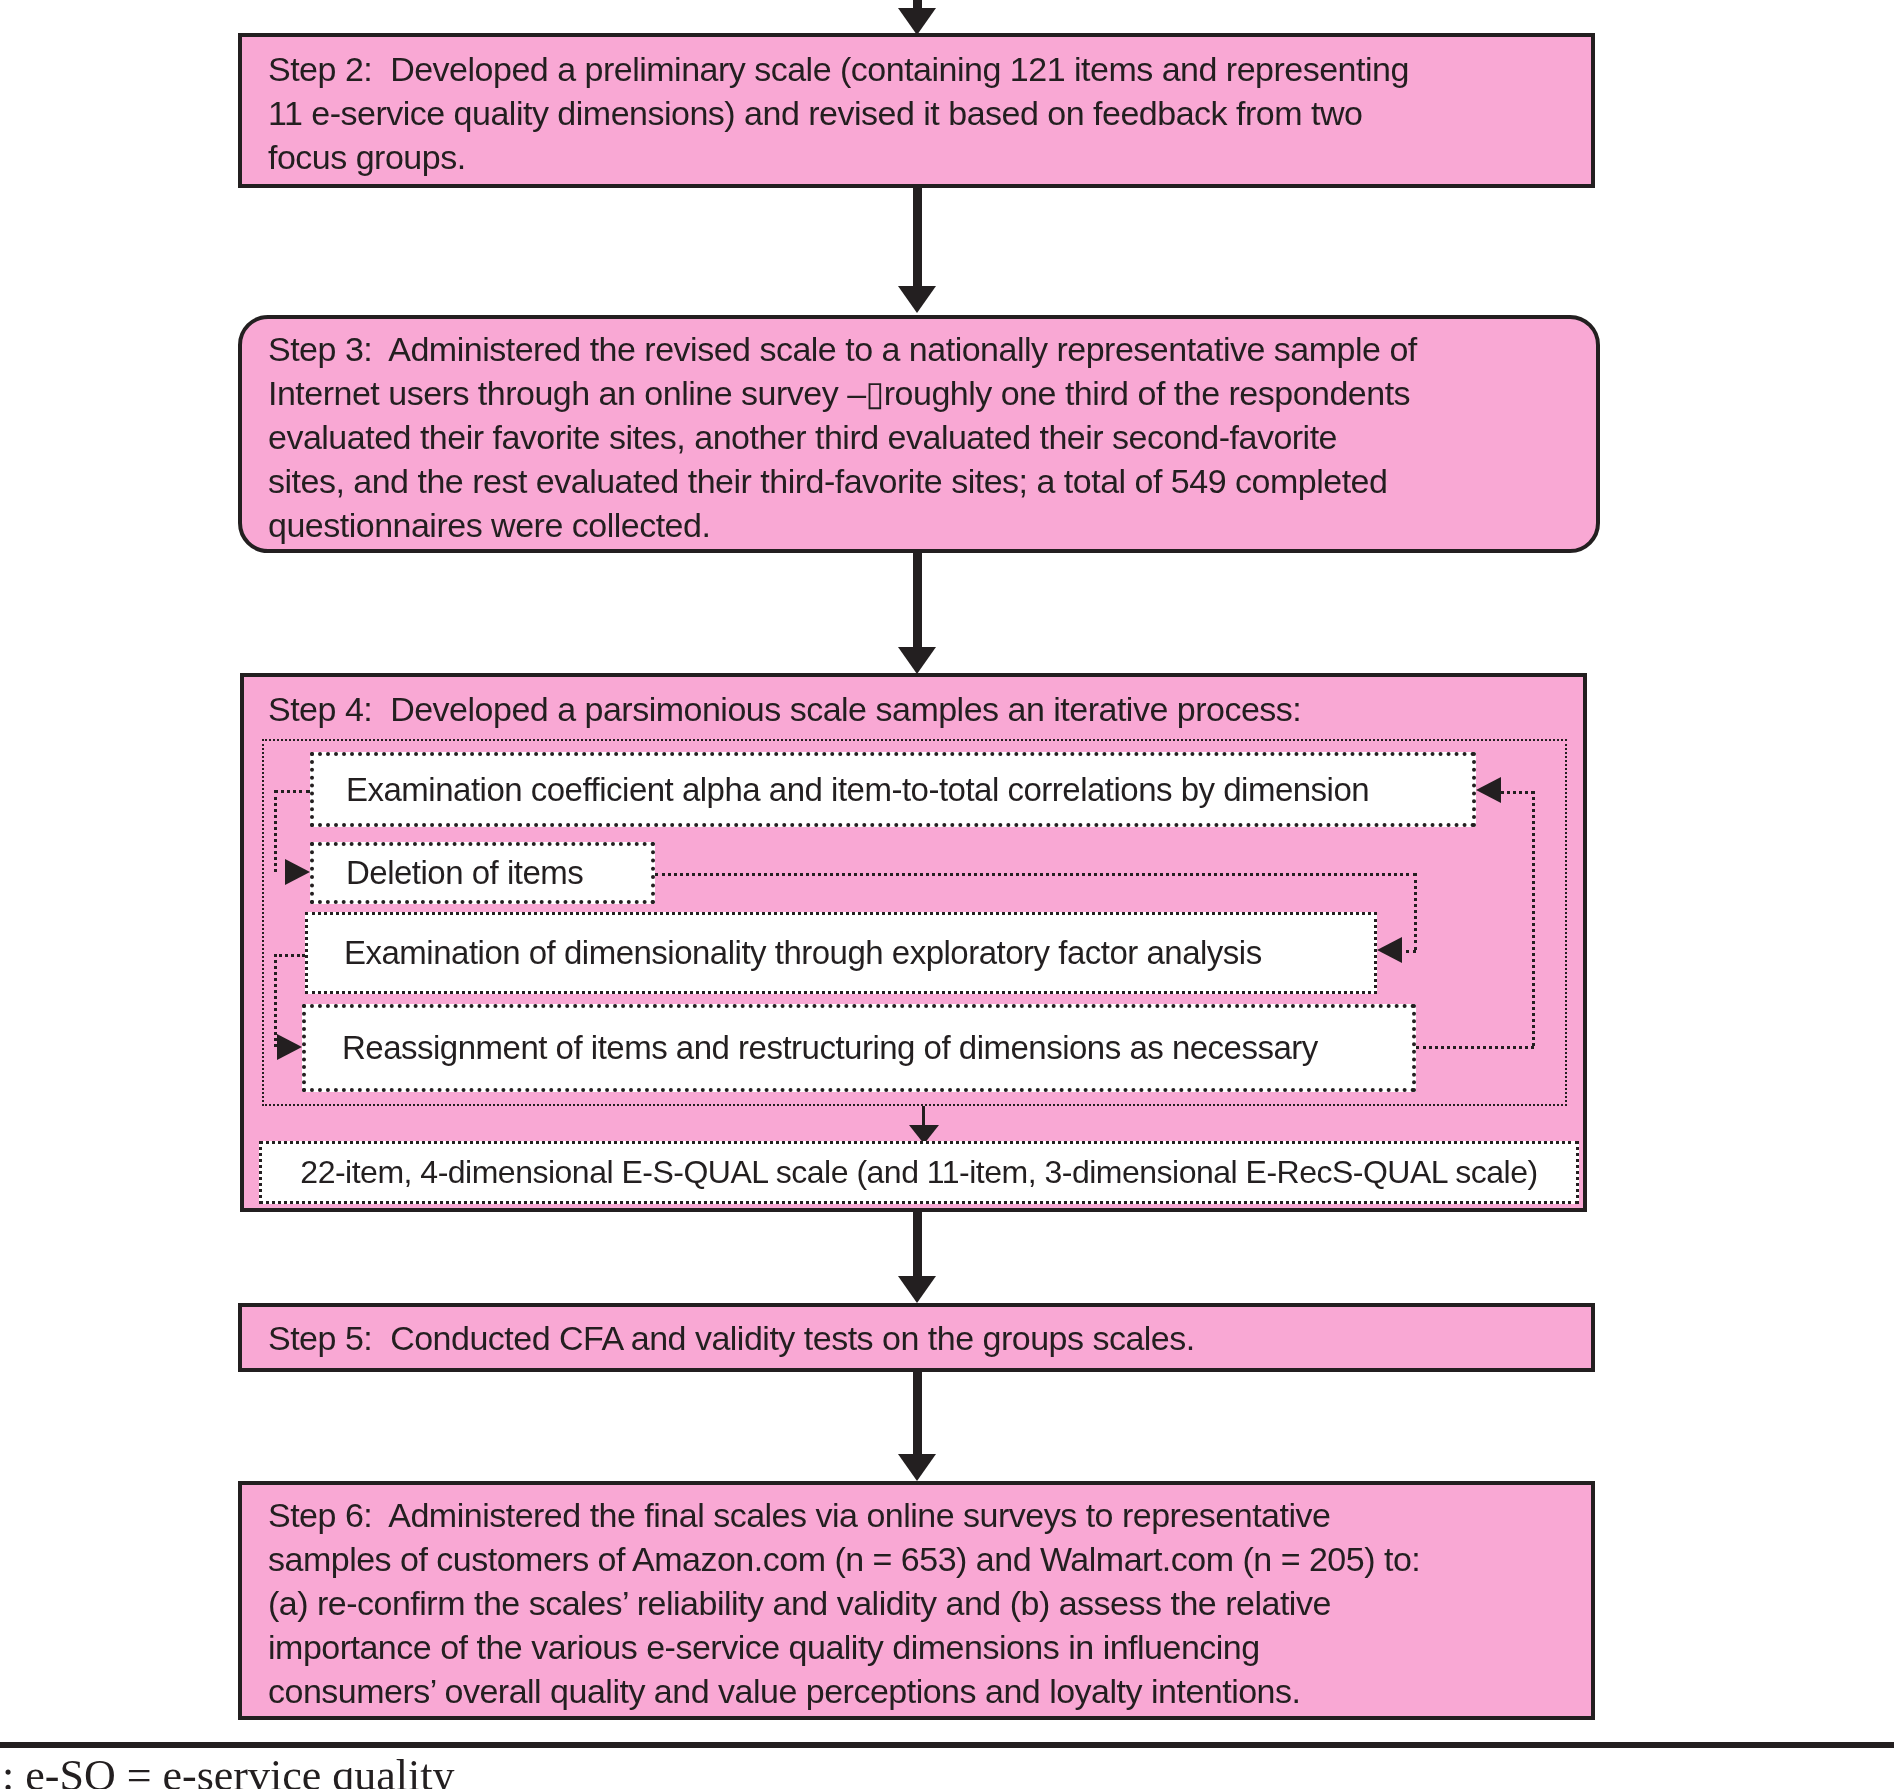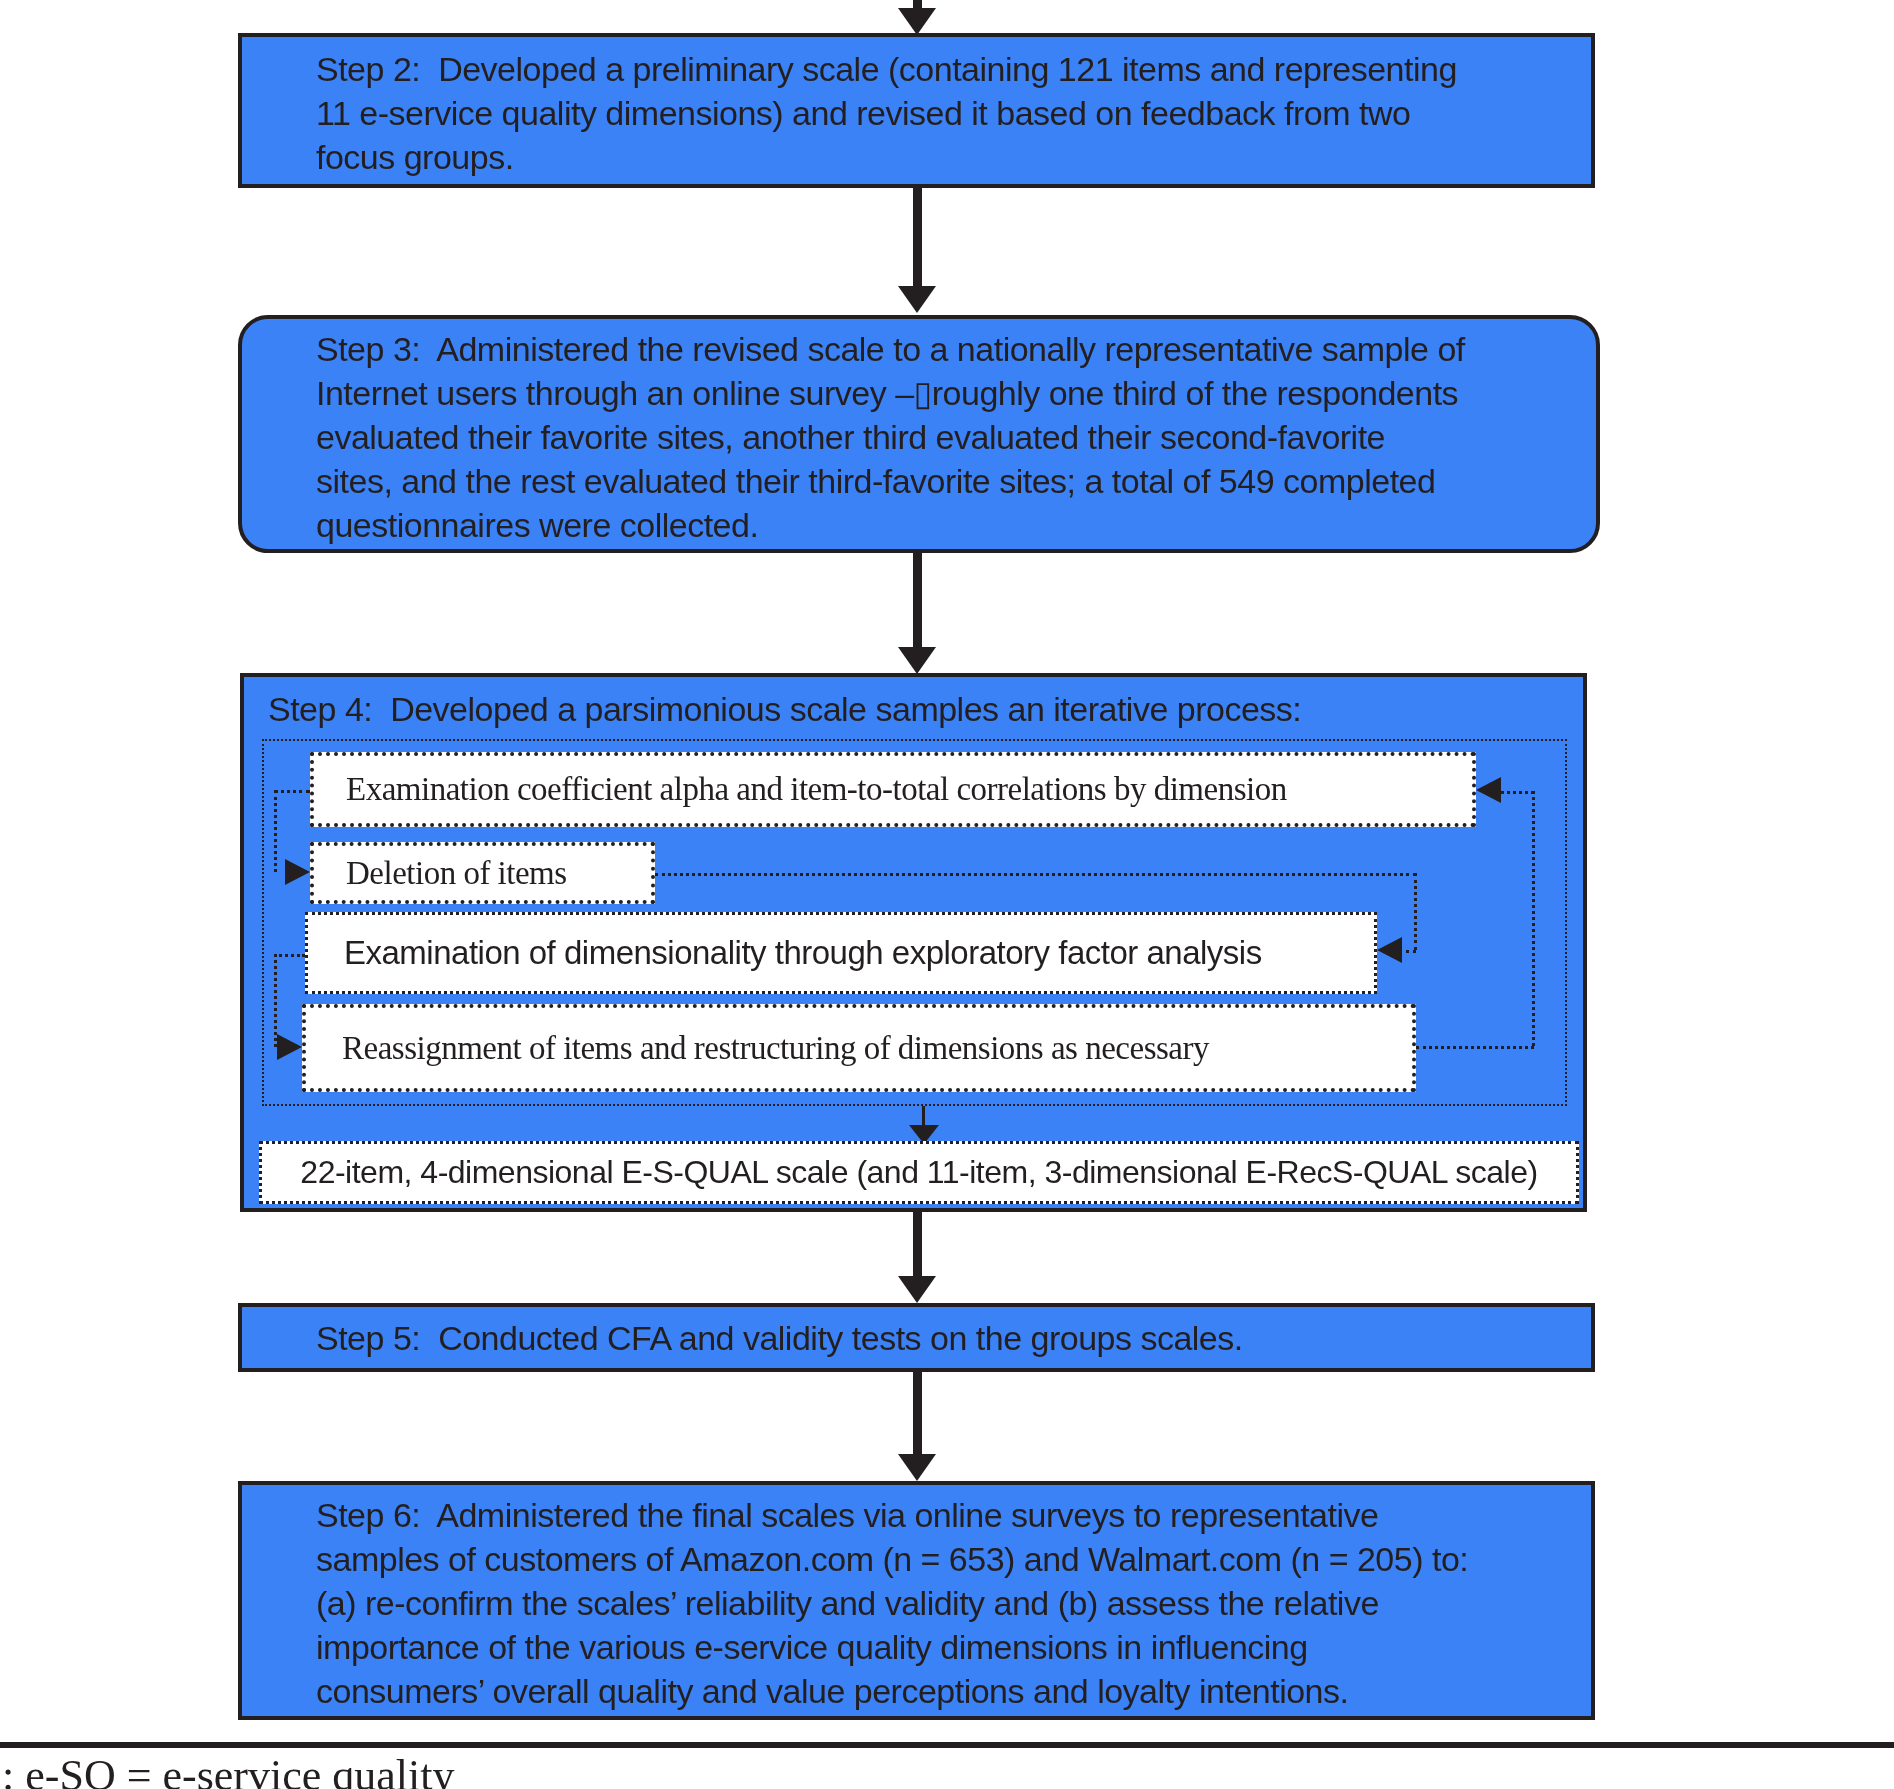--- a/index.html
+++ b/index.html
@@ -13,22 +13,21 @@
     background:var(--bg);
     overflow:hidden;
     font-family:"Liberation Sans",sans-serif;
     color:var(--ink);
   }
   
   .stepbox{
     position:absolute;
     border:4px solid var(--ink);
     box-sizing:border-box;
-    background:#3b82f6;
-    padding-left:48px;
+    background:#f9a8d4;
   }
   .steptext{
     white-space:pre;
     font-size:34px;
     line-height:44px;
     letter-spacing:-0.5px;
     color:var(--ink);
   }
   
   .stem{position:absolute;width:9px;background:var(--ink);}
@@ -58,21 +57,21 @@
   }
   
   .loopbox{
     position:absolute;
     box-sizing:border-box;
     display:flex;align-items:center;
     background:#fff;
     font-size:33px;letter-spacing:-0.5px;
     white-space:pre;
   }
-  .dot-heavy{border:4px dotted var(--ink);font-family:Liberation Serif, serif;}
+  .dot-heavy{border:4px dotted var(--ink);}
   .dot-med{border:3px dotted var(--ink);}
   .dot-fine{border:2px dotted var(--ink);}
   
   .dh{position:absolute;height:0;border-top:3px dotted var(--ink);}
   .dv{position:absolute;width:0;border-left:3px dotted var(--ink);}
   .rule{position:absolute;background:var(--ink);}
   .footnote{
     position:absolute;
     font-family:"Liberation Serif",serif;
     font-size:44px;

